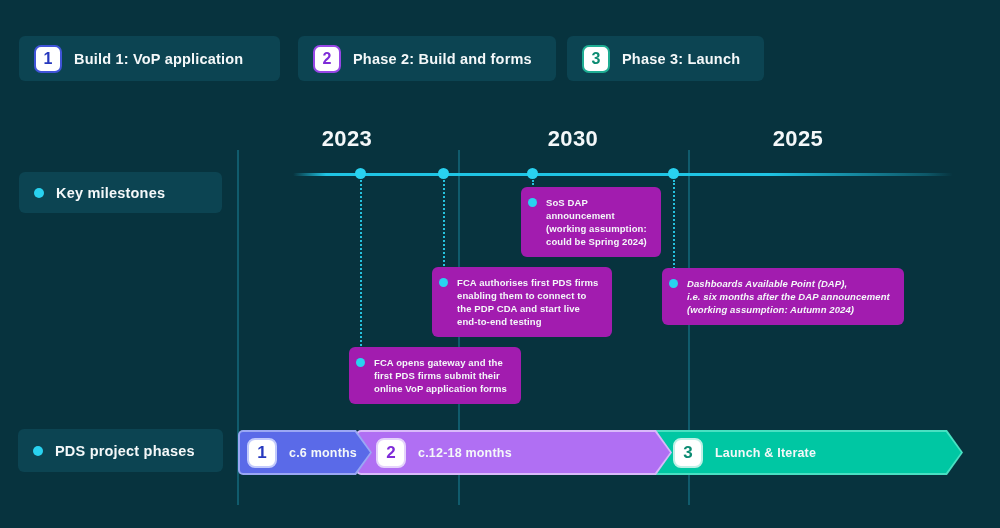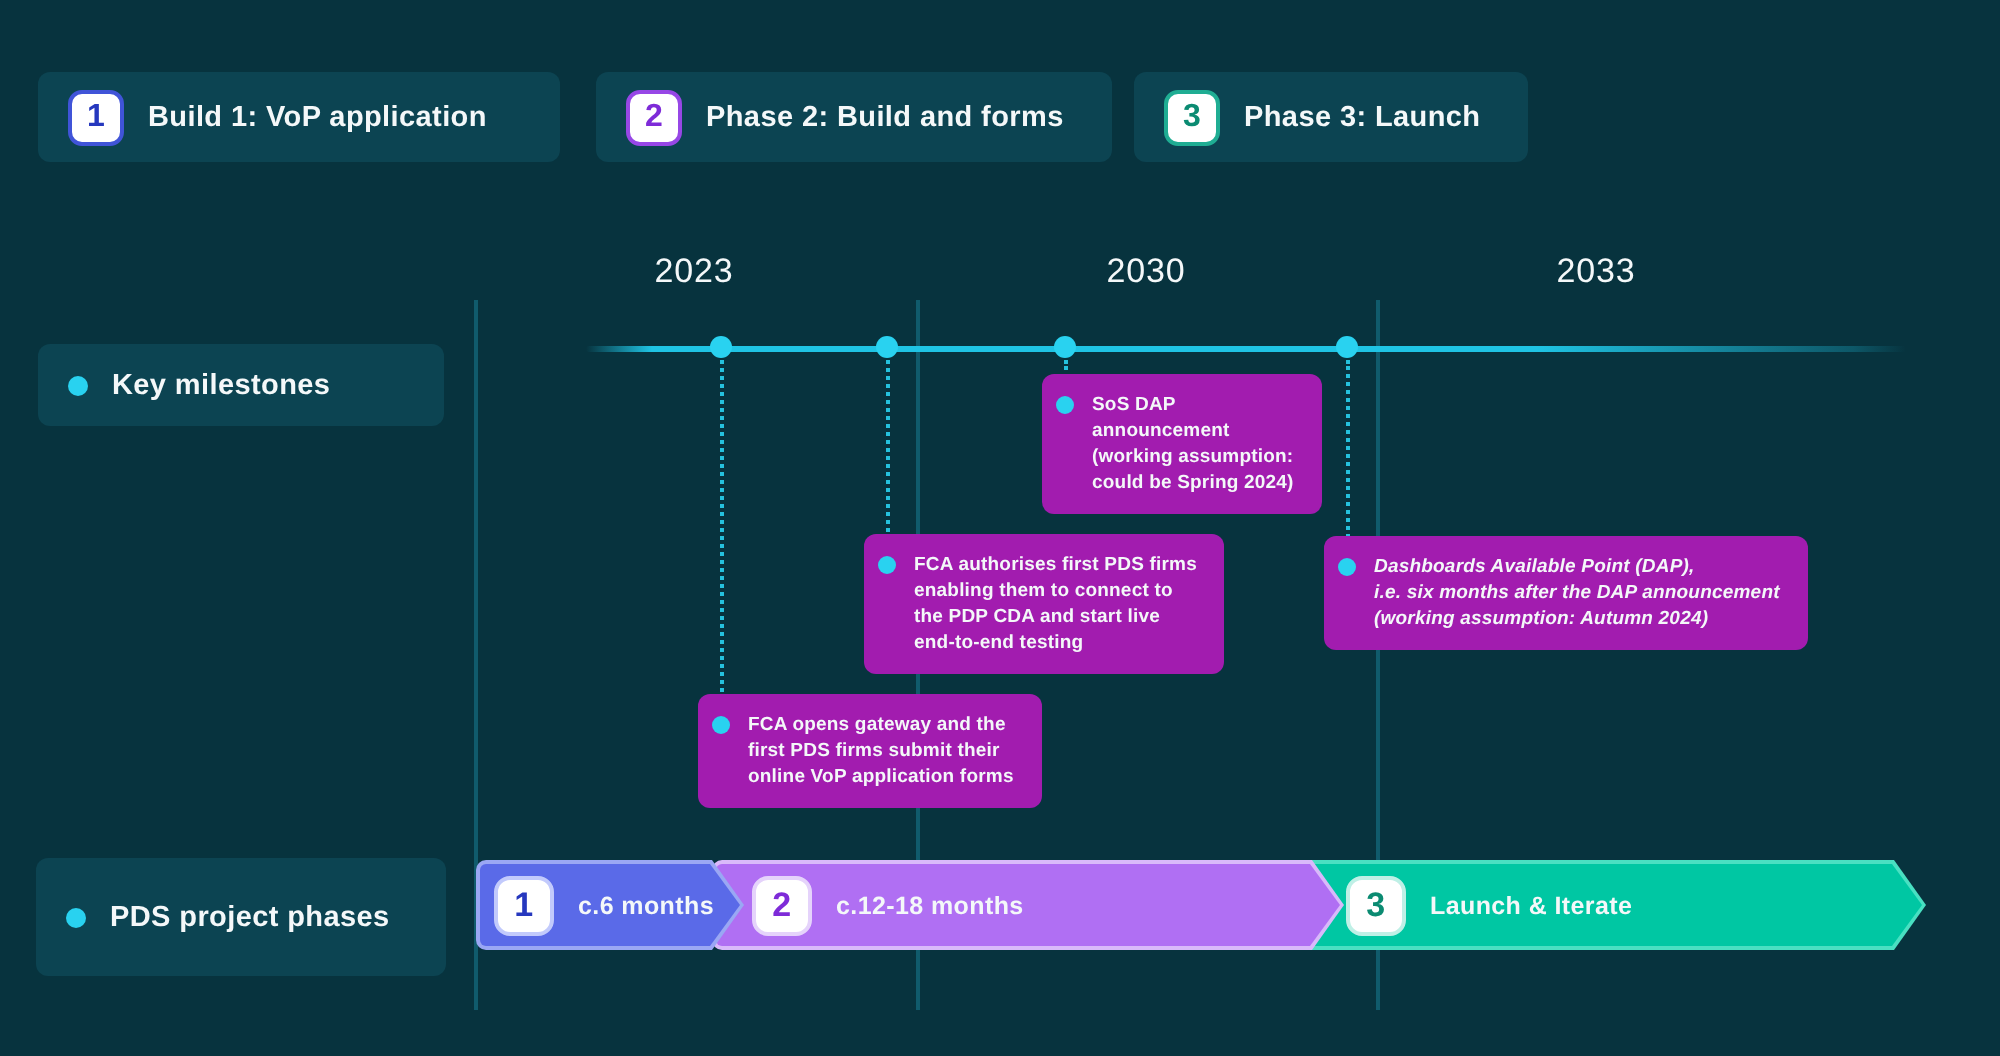--- a/index.html
+++ b/index.html
@@ -23,21 +23,21 @@
     width:28px;height:28px;border-radius:7px;background:#ffffff;
     display:inline-flex;align-items:center;justify-content:center;
     font-weight:700;font-size:16px;flex:0 0 auto;box-sizing:border-box;
   }
   .badge.b1{border:2px solid #4054d8;color:#2638be;}
   .badge.b2{border:2px solid #9747e6;color:#7e2bd8;}
   .badge.b3{border:2px solid #1fad93;color:#0b8b72;}
   
   .year{
     position:absolute;top:126px;width:100px;text-align:center;
-    font-weight:400;font-size:17px;letter-spacing:.4px;
+    font-weight:700;font-size:22px;letter-spacing:.4px;
   }
   .vline{
     position:absolute;top:150px;height:355px;width:1.5px;
     background:rgba(41,210,240,.26);
   }
   
   .tline{
     position:absolute;top:173px;left:293px;width:660px;height:3px;border-radius:2px;
     background:linear-gradient(90deg,rgba(31,196,228,0) 0%,#1fc4e4 5%,#1fc4e4 72%,rgba(31,196,228,.25) 96%,rgba(31,196,228,0) 100%);
   }
@@ -102,21 +102,21 @@
   </div>
   <div class="panel legend-item" style="left:567px;min-width:195px;">
     <span class="badge b3">
         <span>3</span>
       </span>
     <span>Phase 3: Launch</span>
   </div>
 
   <div class="year" style="left:297px;">2023</div>
   <div class="year" style="left:523px;">2030</div>
-  <div class="year" style="left:748px;">2033</div>
+  <div class="year" style="left:748px;">2025</div>
 
   <div class="vline" style="left:237px;"></div>
   <div class="vline" style="left:458px;"></div>
   <div class="vline" style="left:688px;"></div>
 
   <div class="tline"></div>
 
   <div class="connector" style="left:360px;top:180px;height:170px;"></div>
   <div class="connector" style="left:443px;top:180px;height:90px;"></div>
   <div class="connector" style="left:532px;top:180px;height:13px;"></div>
@@ -152,21 +152,21 @@
 first PDS firms submit their
 online VoP application forms</span>
   </div>
   <div class="note" style="left:662px;top:268px;font-style:italic;">
     <span class="cyan-dot"></span>
     <span class="note-text">Dashboards Available Point (DAP),
 i.e. six months after the DAP announcement
 (working assumption: Autumn 2024)</span>
   </div>
 
-  <div class="panel" style="left:18px;top:429px;height:59px;min-width:205px;">
+  <div class="panel" style="left:18px;top:429px;height:43px;min-width:205px;">
     <span class="cyan-dot"></span>
     <span>PDS project phases</span>
   </div>
 
   <div class="bar bar-teal" style="left:645px;width:318px;">
     <div class="bar-fill"></div>
     <div class="bar-content" style="padding-left:28px;">
       <span class="bar-badge">
           <span>3</span>
         </span>

